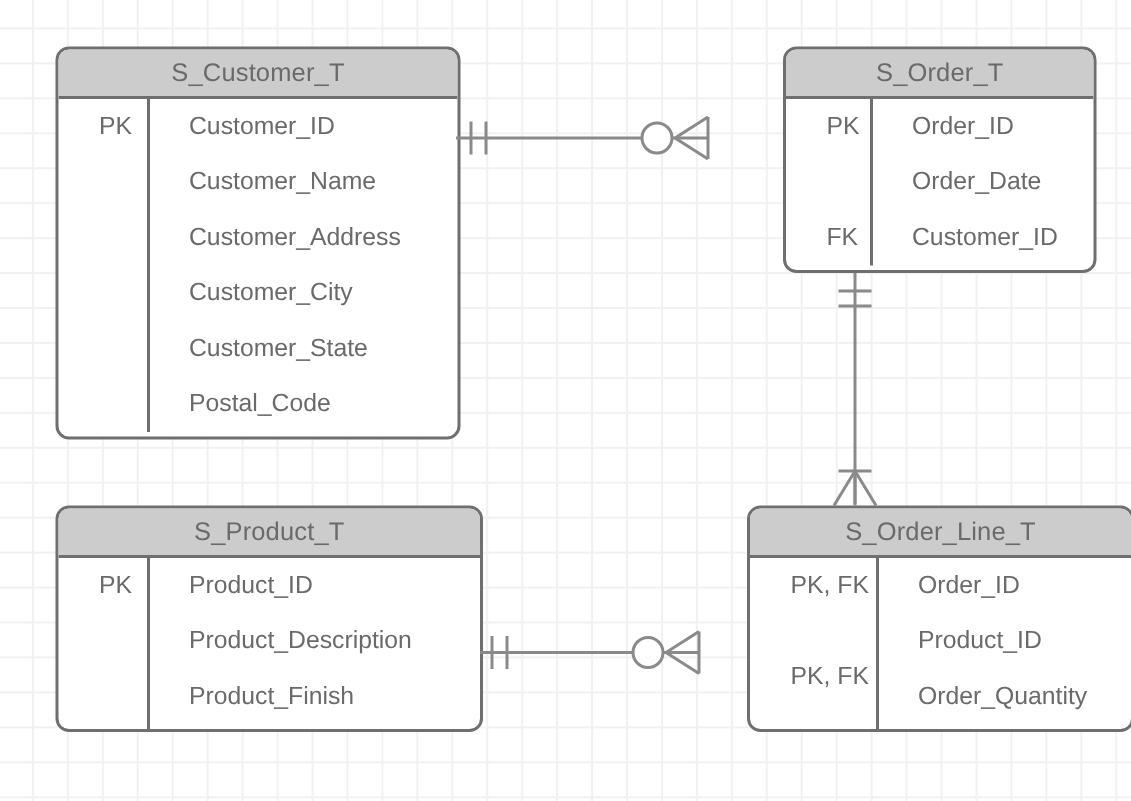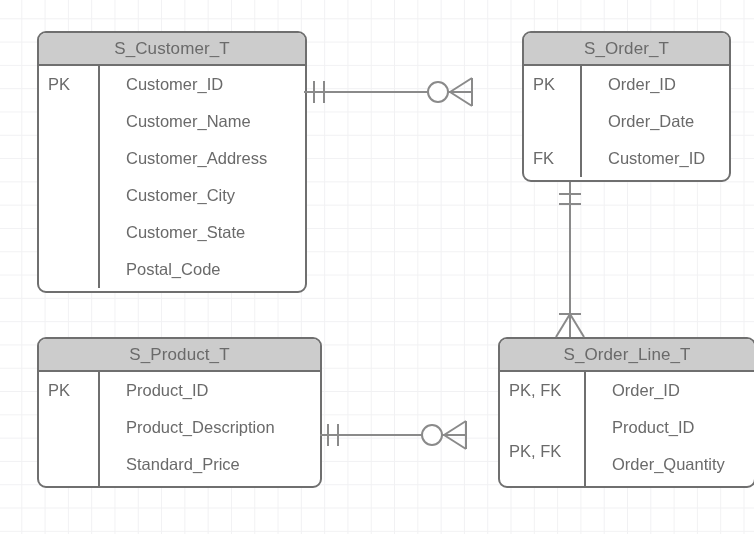--- a/index.html
+++ b/index.html
@@ -62,21 +62,21 @@
   .cell {
     display: flex;
     align-items: center;
     color: #6a6a6a;
     font-size: 16.5px;
     white-space: nowrap;
     height: 37px;
   }
   .key-col .cell {
     justify-content: flex-start;
-    padding-left: 9px;
+    padding-left: 27px;
   }
   .attr-col .cell {
     padding-left: 26px;
   }
   
   .conn {
     position: absolute;
     overflow: visible;
   }
   .conn line, .conn path, .conn polyline {
@@ -138,20 +138,21 @@
     <div class="entity-body">
       <div class="key-col" style="width:61px;">
         <div class="cell">PK</div>
         <div class="cell"></div>
         <div class="cell"></div>
         <div class="cell"></div>
       </div>
       <div class="attr-col">
         <div class="cell">Product_ID</div>
         <div class="cell">Product_Description</div>
+        <div class="cell">Product_Finish</div>
         <div class="cell">Standard_Price</div>
       </div>
     </div>
   </div>
 
   <div class="entity" style="left:480px; top:337px; width:258px; height:151px;margin-left:18px;">
     <div class="entity-header">S_Order_Line_T</div>
     <div class="entity-body">
       <div class="key-col" style="width:86px;gap:24px;">
         <div class="cell">PK, FK</div>

